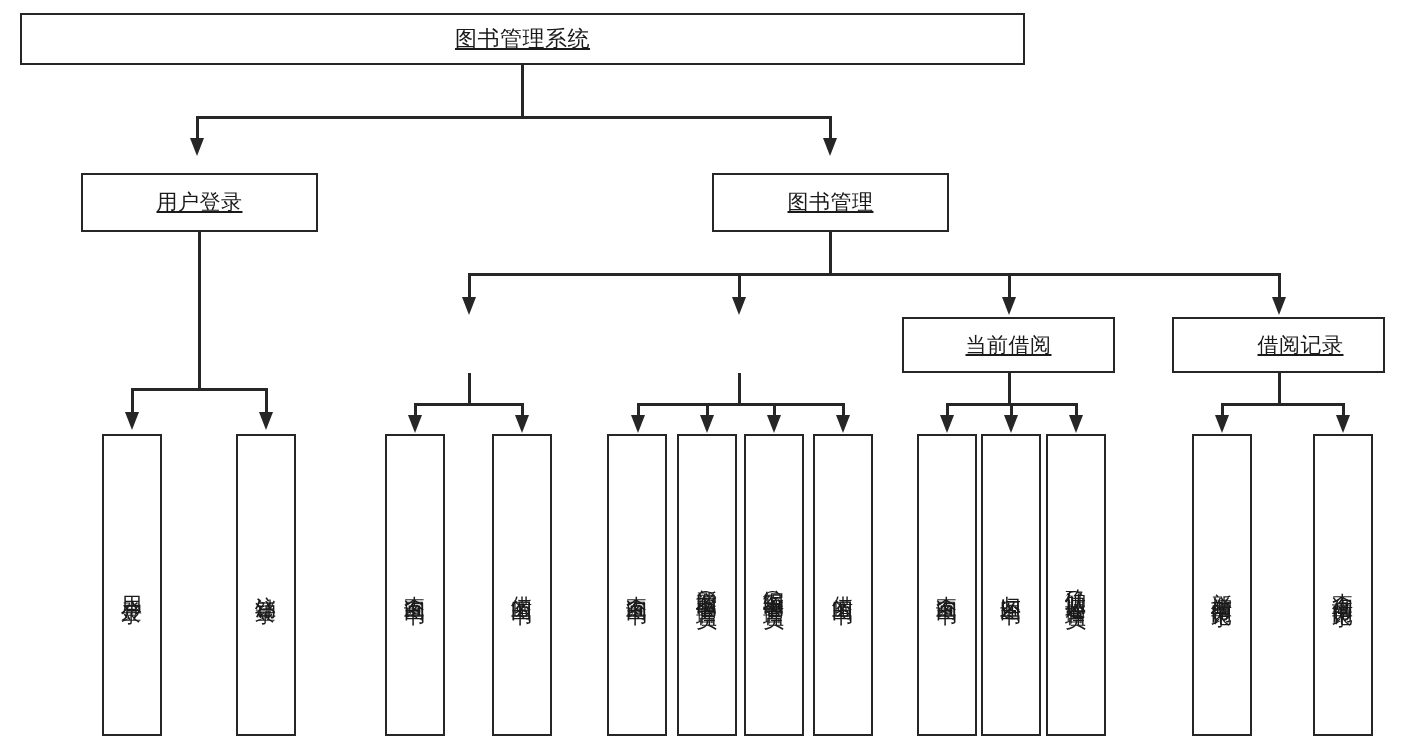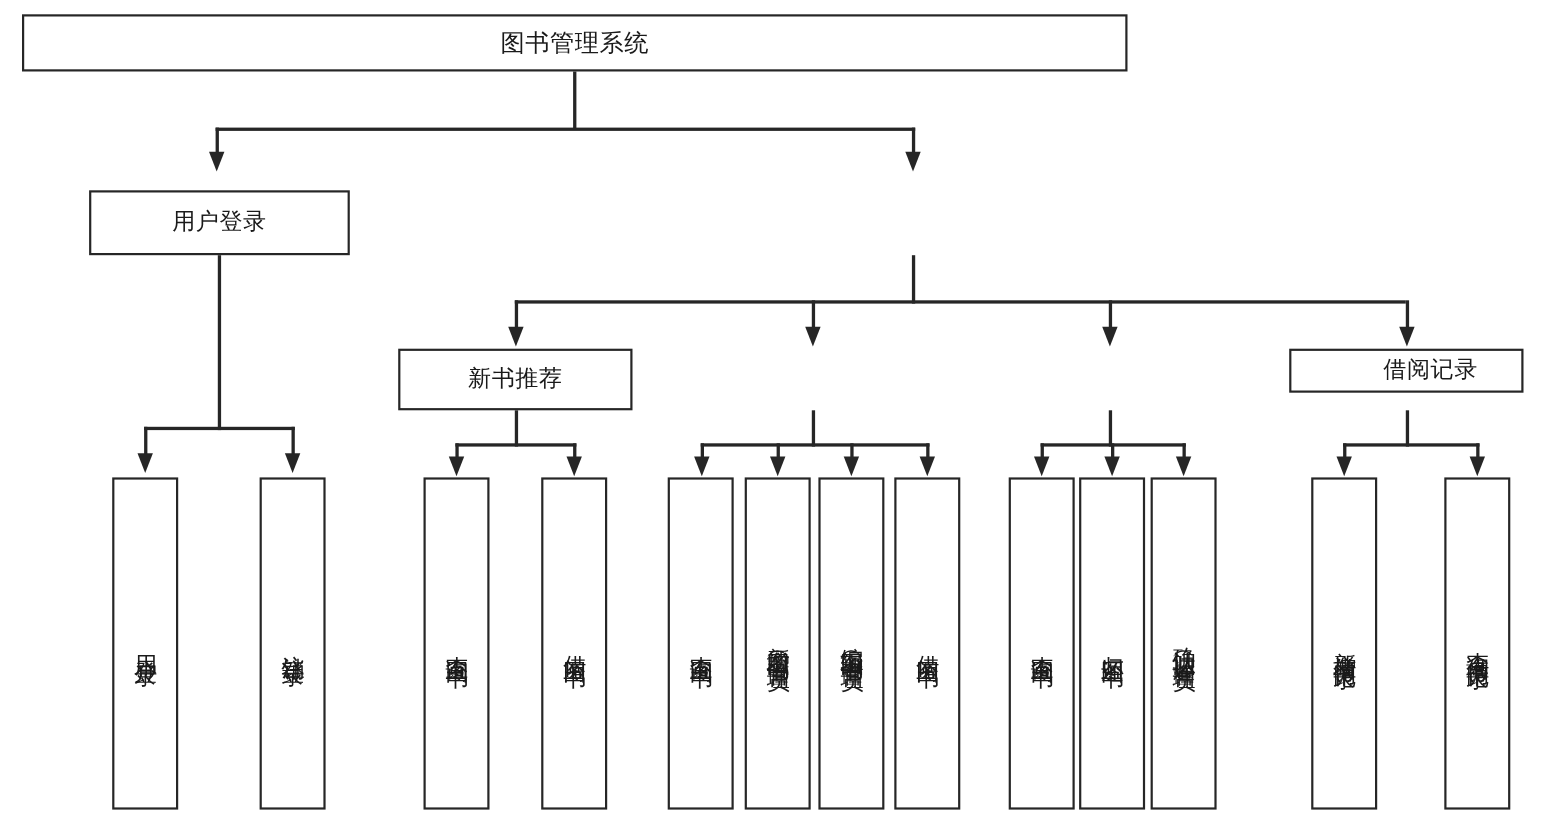--- a/index.html
+++ b/index.html
@@ -24,20 +24,21 @@
     background: #ffffff;
     display: flex;
     align-items: center;
     justify-content: center;
     color: #1a1a1a;
     line-height: 1.28;
   }
   .node.horiz {
     font-size: 21px;
     letter-spacing: 0.5px;
+    text-decoration: underline;
   }
   .node.vert {
     font-size: 21px;
     letter-spacing: 1px;
   }
   .node.vert .vlabel {
     writing-mode: vertical-rl;
     text-orientation: upright;
     letter-spacing: 3px;
     white-space: nowrap;
@@ -89,44 +90,47 @@
 
   <div class="vline" style="left:521px; top:65px; height:53px;"></div>
   <div class="hline" style="left:196px; top:116px; width:636px;"></div>
   <div class="vline" style="left:196px; top:116px; height:24px;"></div>
   <div class="arrow" style="left:190px; top:138px;"></div>
   <div class="vline" style="left:829px; top:116px; height:24px;"></div>
   <div class="arrow" style="left:823px; top:138px;"></div>
 
   <div class="node horiz" style="left:81px; top:173px; width:237px; height:59px;">
     <span class="lbl">用户登录</span>
+  </div>
+  <div class="node horiz" style="left:712px; top:173px; width:237px; height:59px;">
+    <span class="lbl">图书管理</span>
   </div>
 
   <div class="vline" style="left:198px; top:232px; height:159px;"></div>
   <div class="hline" style="left:131px; top:388px; width:137px;"></div>
   <div class="vline" style="left:131px; top:388px; height:26px;"></div>
   <div class="arrow" style="left:125px; top:412px;"></div>
   <div class="vline" style="left:265px; top:388px; height:26px;"></div>
   <div class="arrow" style="left:259px; top:412px;"></div>
 
   <div class="vline" style="left:829px; top:232px; height:44px;"></div>
   <div class="hline" style="left:468px; top:273px; width:810px;"></div>
   <div class="vline" style="left:468px; top:273px; height:26px;"></div>
   <div class="arrow" style="left:462px; top:297px;"></div>
   <div class="vline" style="left:738px; top:273px; height:26px;"></div>
   <div class="arrow" style="left:732px; top:297px;"></div>
   <div class="vline" style="left:1008px; top:273px; height:26px;"></div>
   <div class="arrow" style="left:1002px; top:297px;"></div>
   <div class="vline" style="left:1278px; top:273px; height:26px;"></div>
   <div class="arrow" style="left:1272px; top:297px;"></div>
 
-  <div class="node horiz" style="left:362px; top:317px; width:213px; height:56px;">
-    <span class="lbl">新书推荐</span>
-  </div>
-  <div class="node horiz" style="left:1172px; top:317px; width:213px; height:40px;padding-left:44px;">
+  <div class="node horiz" style="left:902px; top:317px; width:213px; height:56px;">
+    <span class="lbl">当前借阅</span>
+  </div>
+  <div class="node horiz" style="left:1172px; top:317px; width:213px; height:56px;padding-left:44px;">
     <span class="lbl">借阅记录</span>
   </div>
 
   <div class="vline" style="left:468px; top:373px; height:33px;"></div>
   <div class="hline" style="left:414px; top:403px; width:110px;"></div>
   <div class="vline" style="left:414px; top:403px; height:14px;"></div>
   <div class="arrow" style="left:408px; top:415px;"></div>
   <div class="vline" style="left:521px; top:403px; height:14px;"></div>
   <div class="arrow" style="left:515px; top:415px;"></div>
 

